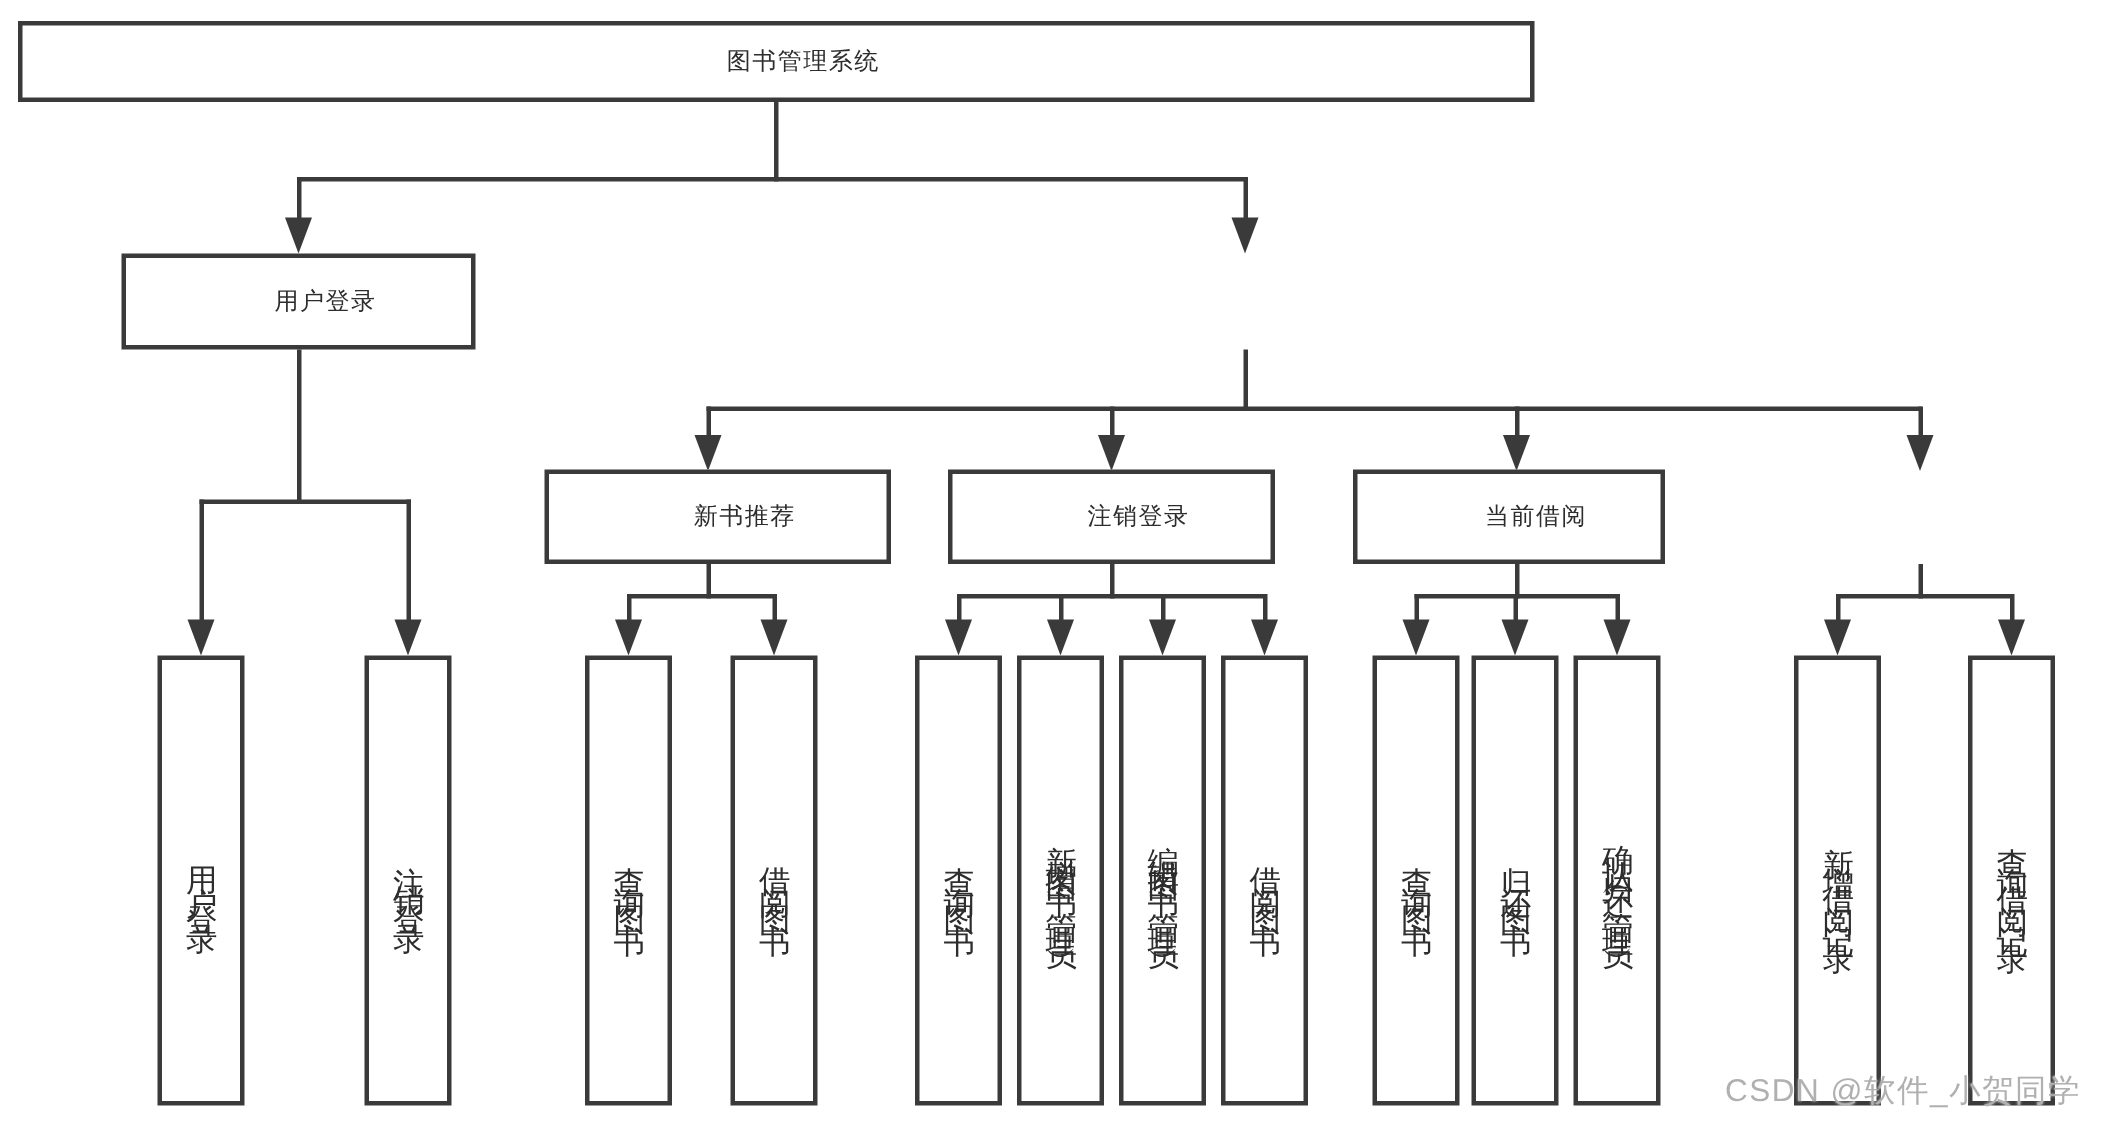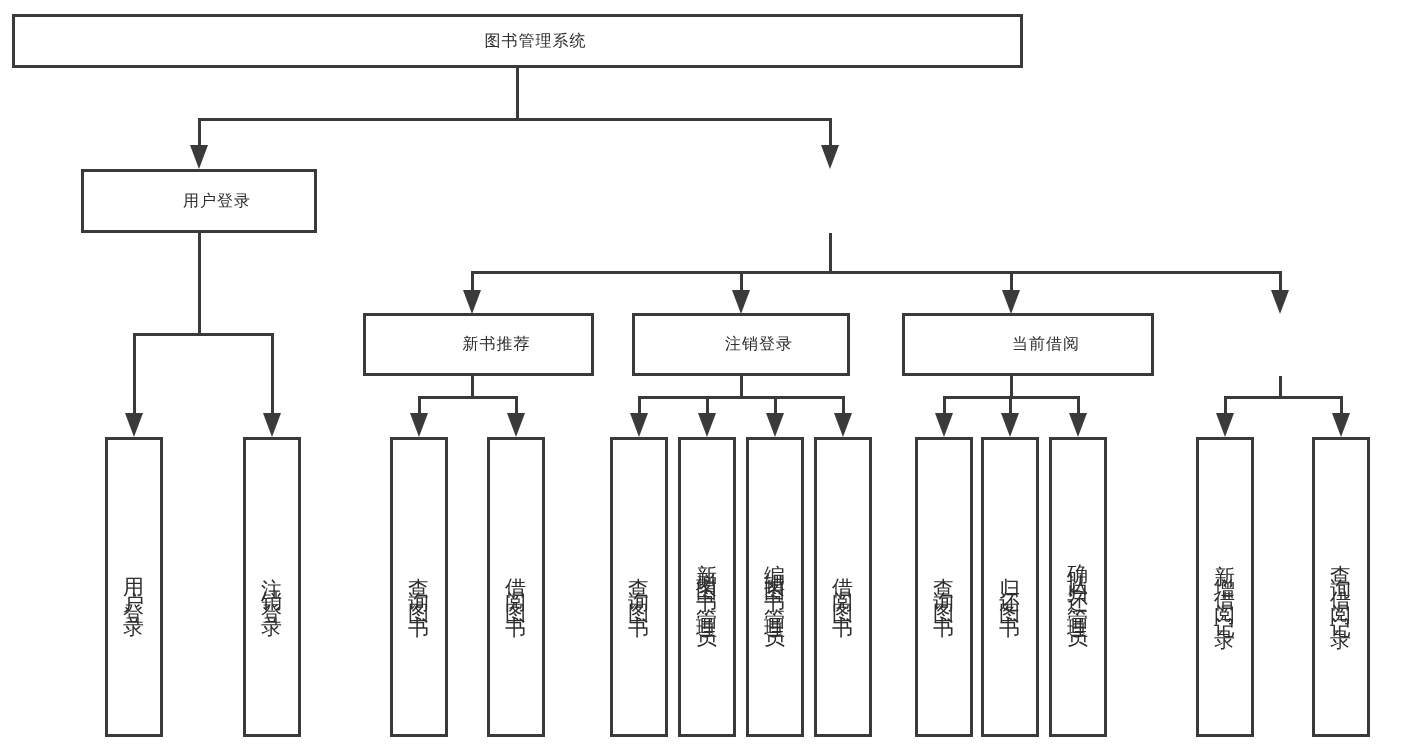--- a/index.html
+++ b/index.html
@@ -60,21 +60,21 @@
   <div class="ar" style="left:463px;top:290px;"></div>
   <div class="vl" style="left:740px;top:271px;height:21px;"></div>
   <div class="ar" style="left:732px;top:290px;"></div>
   <div class="vl" style="left:1010px;top:271px;height:21px;"></div>
   <div class="ar" style="left:1002px;top:290px;"></div>
   <div class="vl" style="left:1279px;top:271px;height:21px;"></div>
   <div class="ar" style="left:1271px;top:290px;"></div>
 
   <div class="node" style="left:363px;top:313px;width:231px;height:63px;">新书推荐</div>
   <div class="node" style="left:632px;top:313px;width:218px;height:63px;">注销登录</div>
-  <div class="node" style="left:902px;top:313px;width:252px;height:63px;">当前借阅</div>
+  <div class="node" style="left:902px;top:313px;width:208px;height:63px;">当前借阅</div>
 
   <div class="vl" style="left:471px;top:376px;height:23px;"></div>
   <div class="hl" style="left:418px;top:396px;width:99px;"></div>
   <div class="vl" style="left:418px;top:396px;height:18px;"></div>
   <div class="ar" style="left:410px;top:413px;"></div>
   <div class="vl" style="left:515px;top:396px;height:18px;"></div>
   <div class="ar" style="left:507px;top:413px;"></div>
 
   <div class="vl" style="left:740px;top:376px;height:23px;"></div>
   <div class="hl" style="left:638px;top:396px;width:206px;"></div>
@@ -114,14 +114,15 @@
   <div class="vnode tight" style="left:746px;top:437px;width:58px;height:300px;">编辑图书（管理员）</div>
   <div class="vnode" style="left:814px;top:437px;width:58px;height:300px;">借阅图书</div>
 
   <div class="vnode" style="left:915px;top:437px;width:58px;height:300px;">查询图书</div>
   <div class="vnode" style="left:981px;top:437px;width:58px;height:300px;">归还图书</div>
   <div class="vnode tight" style="left:1049px;top:437px;width:58px;height:300px;">确认归还（管理员）</div>
 
   <div class="vnode" style="left:1196px;top:437px;width:58px;height:300px;">新增借阅记录</div>
   <div class="vnode" style="left:1312px;top:437px;width:58px;height:300px;">查询借阅记录</div>
 
+  <div class="watermark">CSDN @软件_小贺同学</div>
 
 </div>
 
 </body></html>

